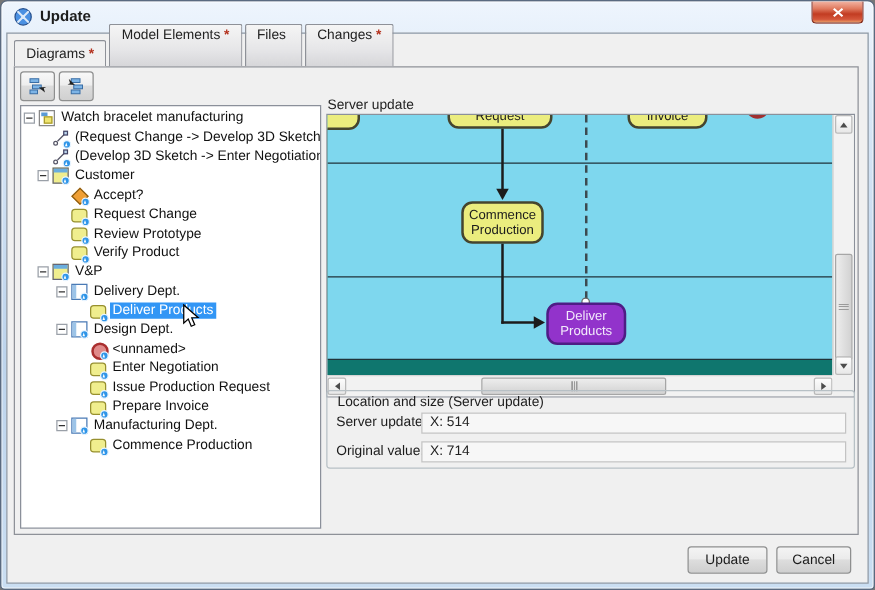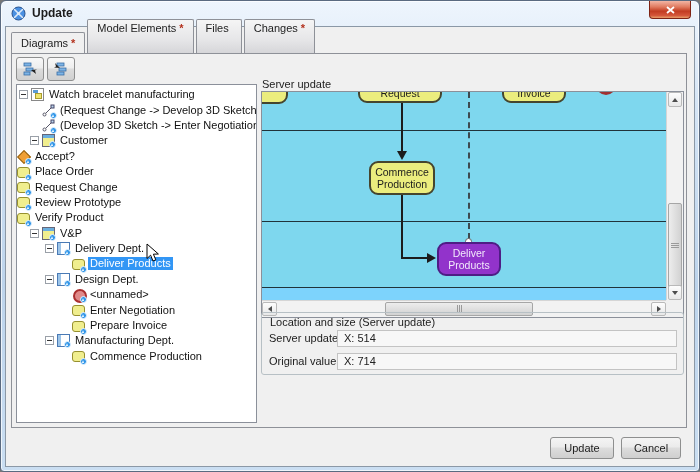--- a/index.html
+++ b/index.html
@@ -33,21 +33,21 @@
     background:linear-gradient(180deg,#f8f8f8,#eeeeee 45%,#dcdcdc 50%,#d0d0d0);
     display:flex;align-items:center;justify-content:center;}
   .tool-btn.b1{left:4px;} .tool-btn.b2{left:35px;}
   
   .tree{position:absolute;left:4px;top:30px;width:241px;bottom:4px;background:#fff;
     border:1px solid #8b909a;overflow:hidden;padding-top:2px;font-size:11px;color:#111;}
   .row{display:flex;align-items:center;height:15.4px;white-space:nowrap;}
   .row .lbl{padding:0 2px;line-height:13px;}
   .row.selected .lbl{background:#3296f5;color:#fff;}
   .lv0{padding-left:2px;text-align:right;}  .lv1{padding-left:13px;} .lv1n{padding-left:25px;}
-  .lv2{padding-left:28px;} .lv2n{text-align:center;} .lv3{padding-left:55px;}
+  .lv2{padding-left:28px;} .lv2n{padding-left:40px;text-align:center;} .lv3{padding-left:55px;}
   .exp{flex:none;width:9px;height:9px;margin-right:3px;background:#fff;border:1px solid #9aa0a8;position:relative;}
   .exp::after{content:"";position:absolute;left:1px;top:3px;width:5px;height:1px;background:#333;}
   .ic{flex:none;width:13px;height:13px;margin-right:3px;position:relative;}
   .bdg{position:absolute;right:-2px;bottom:-2px;width:7px;height:7px;border-radius:50%;
     background:#2f95e8;border:1px solid #e8f4ff;}
   .bdg::after{content:"";position:absolute;left:1px;top:1px;width:0;height:0;
     border-left:1.5px solid transparent;border-right:1.5px solid transparent;border-bottom:3px solid #fff;}
   .ic-root{background:#fff;border:1px solid #888;}
   .ic-root::before{content:"";position:absolute;left:1px;top:1px;width:5px;height:3px;background:#5b9bd5;}
   .ic-root::after{content:"";position:absolute;right:1px;bottom:1px;width:5px;height:4px;background:#efe570;border:1px solid #a99b2e;}
@@ -60,21 +60,21 @@
     border:1px solid #97902f;border-radius:3px;}
   .ic-gw::before{content:"";position:absolute;left:2px;top:2px;width:8px;height:8px;background:#ef9f35;
     border:1px solid #8a5c12;transform:rotate(45deg);}
   .ic-end::before{content:"";position:absolute;left:1px;top:1px;width:10px;height:10px;border-radius:50%;
     background:#e08a8a;border:2.5px solid #aa2f2f;}
   .cursor{position:absolute;left:145px;top:242px;z-index:20;pointer-events:none;}
   
   .rightpanel{position:absolute;left:249px;top:0;right:2px;bottom:2px;}
   .rp-header{position:absolute;left:1px;top:24px;font-size:11px;color:#222;}
   .viewport{position:absolute;left:0;top:37px;right:0;height:227px;background:#fff;border:1px solid #8b909a;}
-  .canvas{position:absolute;left:0;top:0;right:17px;bottom:17px;overflow:hidden;background:#7dd3fc;}
+  .canvas{position:absolute;left:0;top:0;right:17px;bottom:17px;overflow:hidden;background:#0f766e;}
   .pool-bg{position:absolute;left:0;top:0;right:0;height:196px;background:#7ed7ee;border-bottom:1px solid #20333a;}
   .lane-line{position:absolute;left:0;right:17px;height:1px;background:#20333a;}
   .dg-task{position:absolute;background:#ebed7e;border:2px solid #45452e;border-radius:9px;
     display:flex;align-items:center;justify-content:center;text-align:center;
     font-size:10.5px;color:#1c1c1c;line-height:12px;padding:1px 4px;}
   .dg-task.partial{align-items:flex-end;padding-bottom:2px;}
   .dg-task.hl{background:#9233cb;border-color:#4e1d85;color:#f2e9fb;}
   .dash-line{position:absolute;border-left:2px dashed #3c4a50;width:0;}
   .msg-dot{position:absolute;width:7px;height:7px;background:#fff;border:1px solid #666;border-radius:50%;}
   .flow{position:absolute;background:#1c1c1c;}
@@ -208,38 +208,32 @@
         <div class="row lv2n">
           <span class="ic ic-gw">
               <span class="bdg"></span>
             </span>
           <span class="lbl">Accept?</span>
         </div>
         <div class="row lv2n">
           <span class="ic ic-task">
               <span class="bdg"></span>
             </span>
-          <span class="lbl">Place Order</span>
+          <span class="lbl">Request Change</span>
         </div>
         <div class="row lv2n">
           <span class="ic ic-task">
               <span class="bdg"></span>
             </span>
-          <span class="lbl">Request Change</span>
+          <span class="lbl">Review Prototype</span>
         </div>
         <div class="row lv2n">
           <span class="ic ic-task">
               <span class="bdg"></span>
             </span>
-          <span class="lbl">Review Prototype</span>
-        </div>
-        <div class="row lv2n">
-          <span class="ic ic-task">
-              <span class="bdg"></span>
-            </span>
           <span class="lbl">Verify Product</span>
         </div>
         <div class="row lv1">
           <span class="exp"></span>
           <span class="ic ic-pool">
               <span class="bdg"></span>
             </span>
           <span class="lbl">V&amp;P</span>
         </div>
         <div class="row lv2">
@@ -266,20 +260,26 @@
           <span class="ic ic-end">
               <span class="bdg"></span>
             </span>
           <span class="lbl">&lt;unnamed&gt;</span>
         </div>
         <div class="row lv3">
           <span class="ic ic-task">
               <span class="bdg"></span>
             </span>
           <span class="lbl">Enter Negotiation</span>
+        </div>
+        <div class="row lv3">
+          <span class="ic ic-task">
+              <span class="bdg"></span>
+            </span>
+          <span class="lbl">Issue Production Request</span>
         </div>
         <div class="row lv3">
           <span class="ic ic-task">
               <span class="bdg"></span>
             </span>
           <span class="lbl">Prepare Invoice</span>
         </div>
         <div class="row lv2">
           <span class="exp"></span>
           <span class="ic ic-lane">

